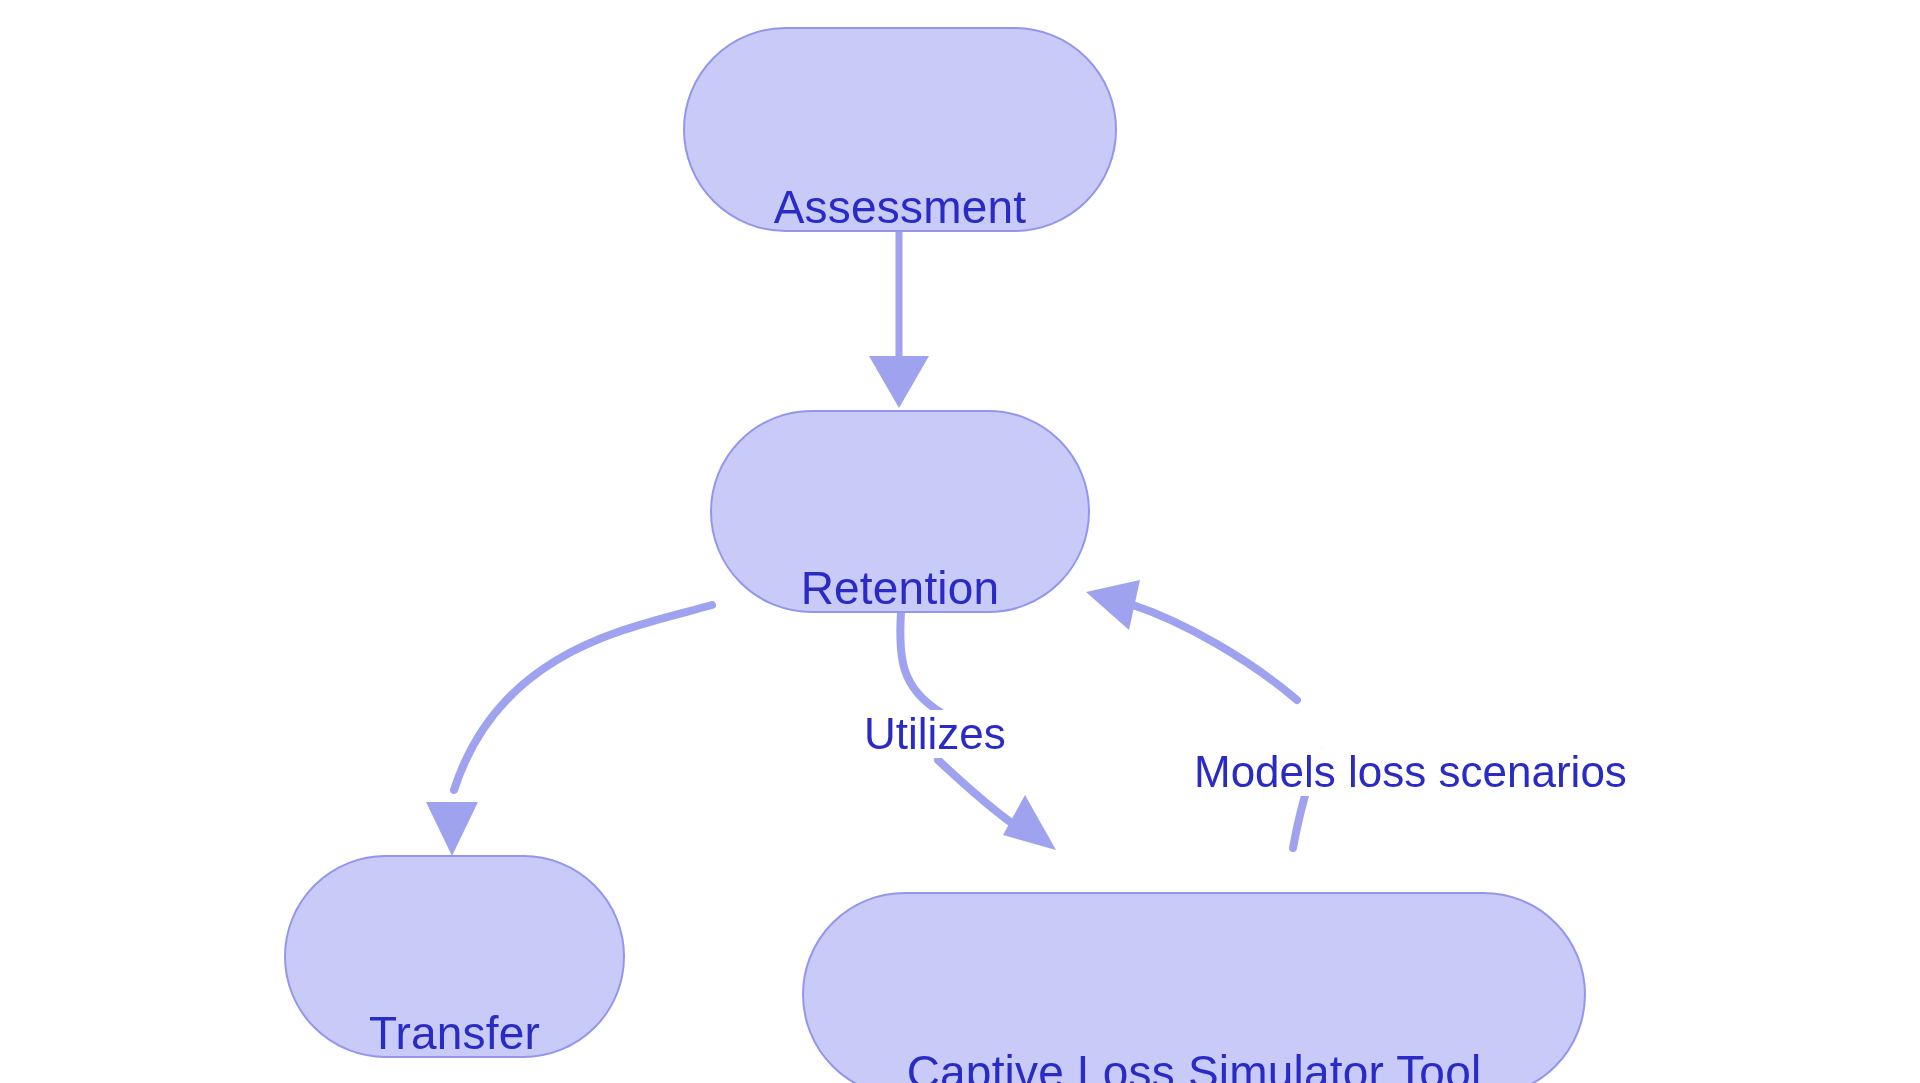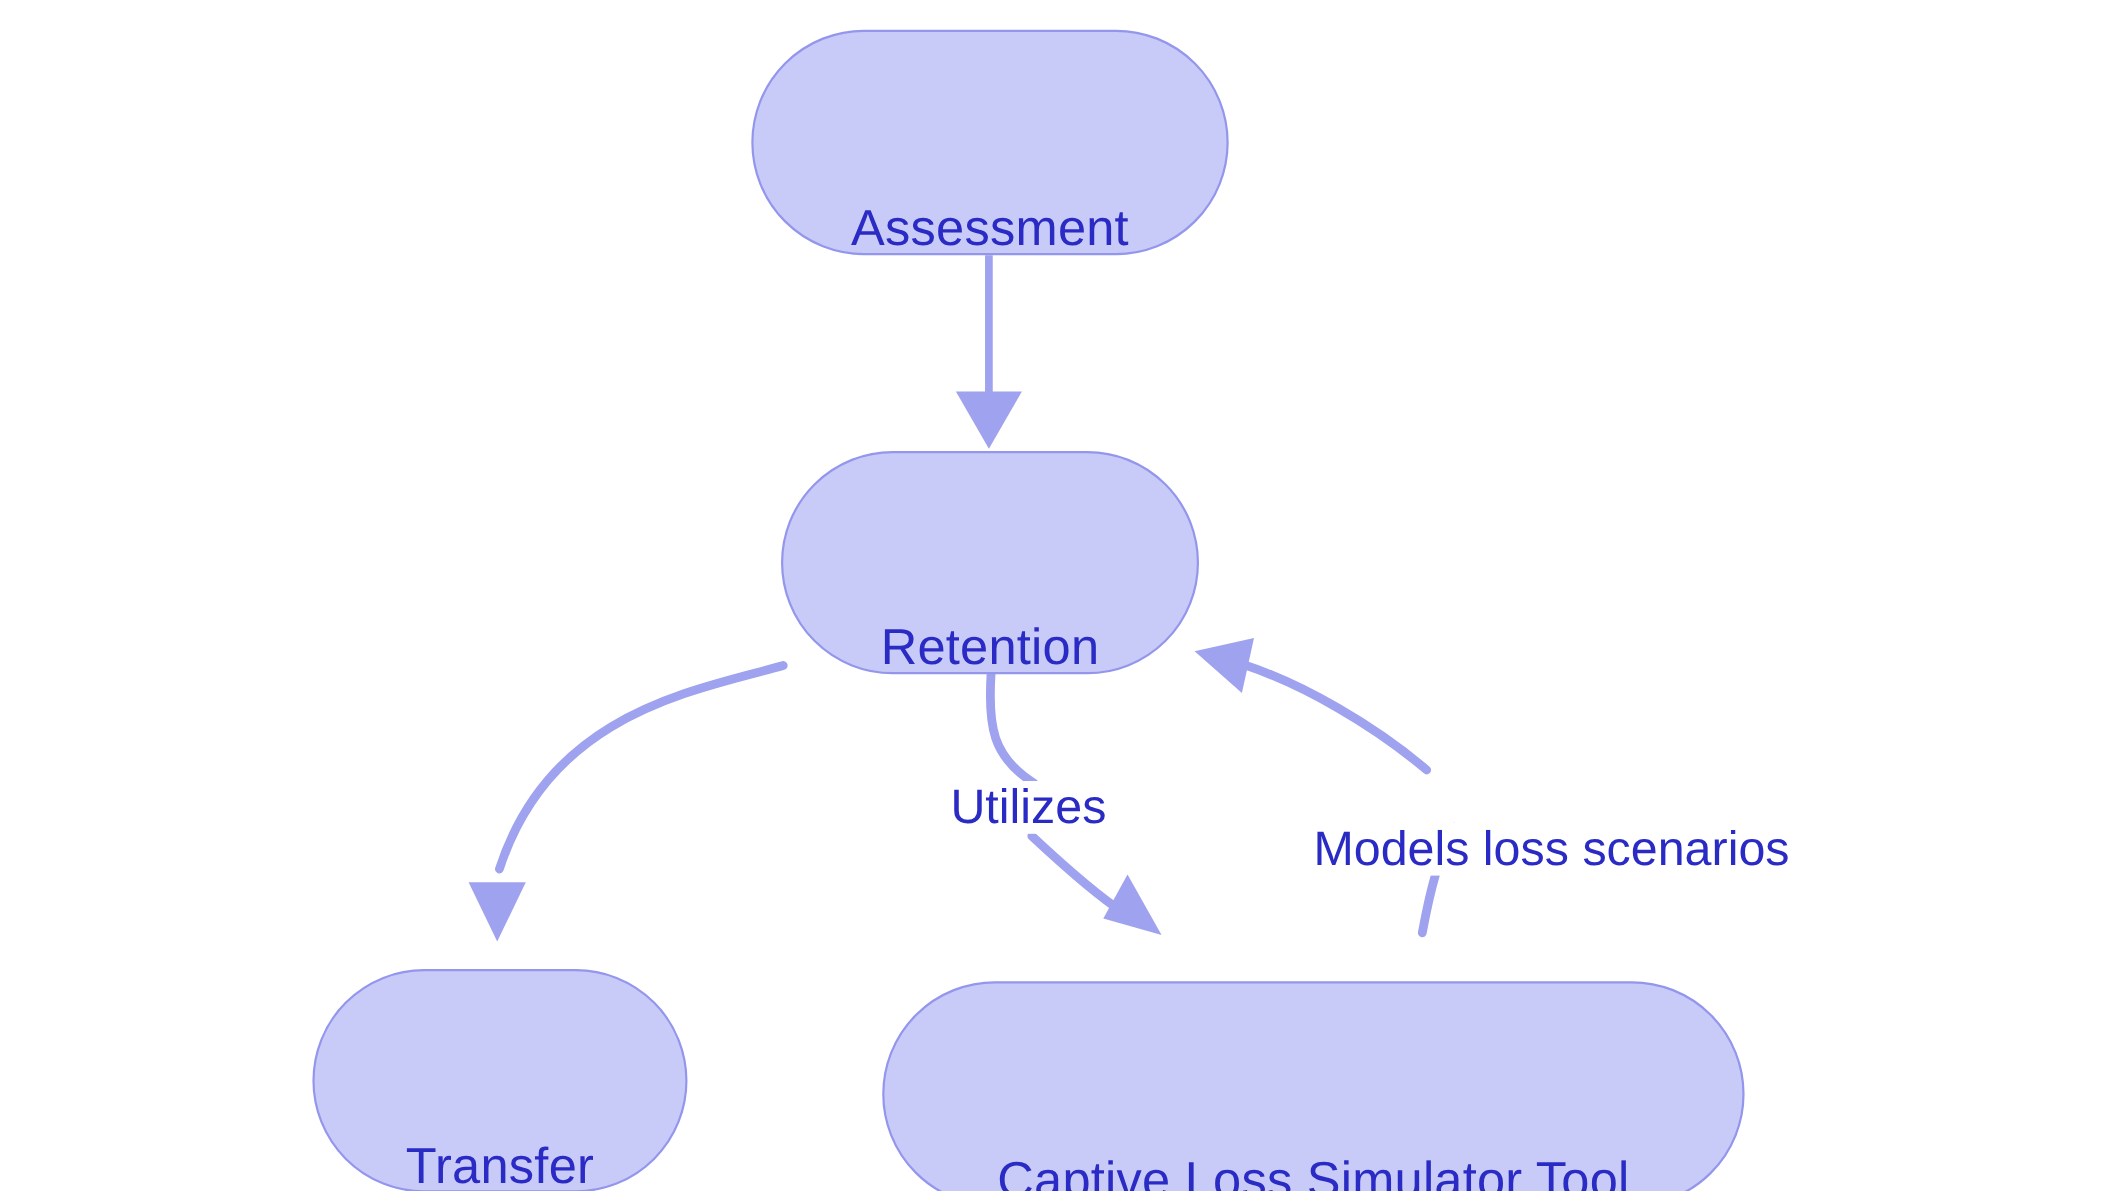--- a/index.html
+++ b/index.html
@@ -53,21 +53,21 @@
   }
   #node-retention {
     left: 710px;
     top: 410px;
     width: 380px;
     height: 203px;
     font-size: 46px;
   }
   #node-transfer {
     left: 284px;
-    top: 881px;
+    top: 855px;
     width: 341px;
     height: 203px;
     font-size: 46px;
   }
   #node-captive {
     left: 802px;
     top: 892px;
     width: 784px;
     height: 205px;
     font-size: 46px;

